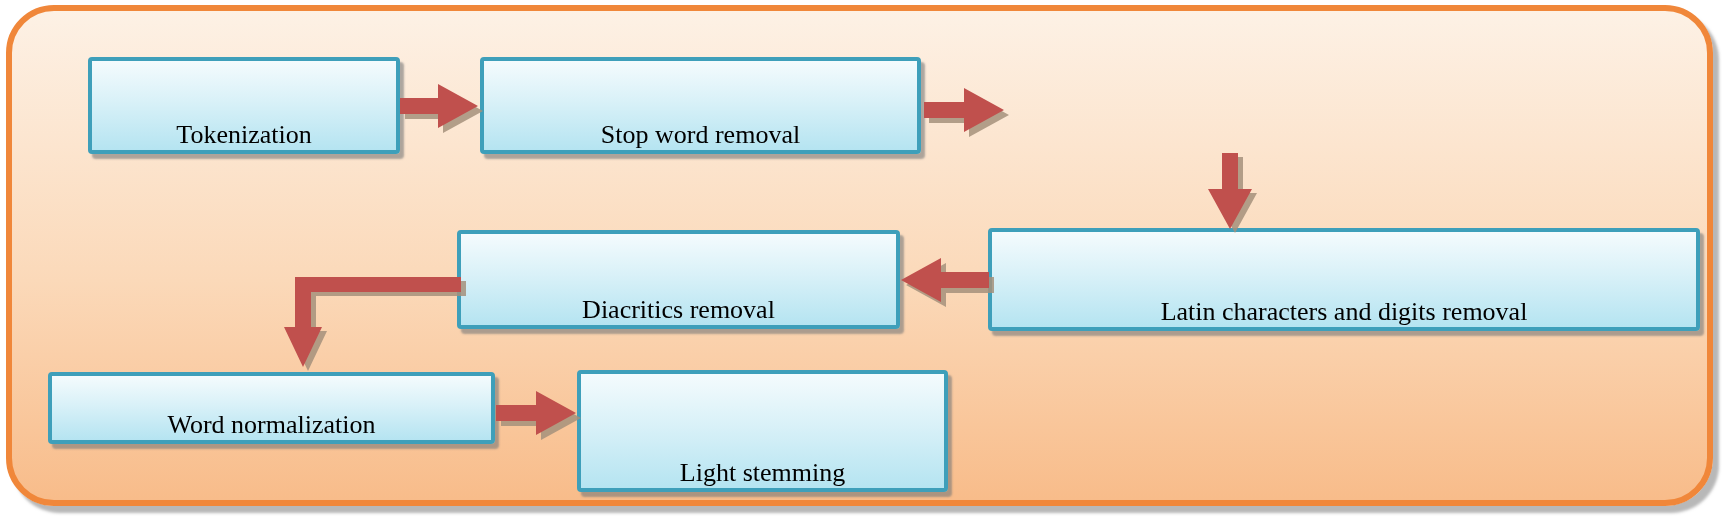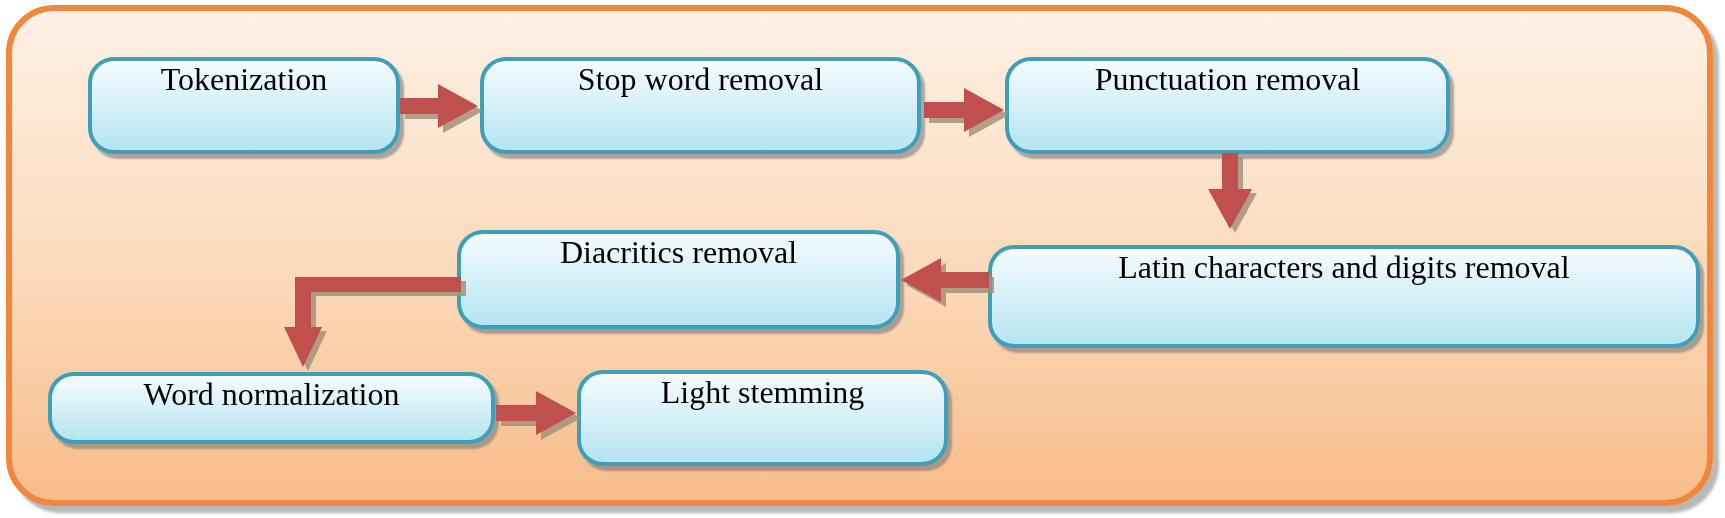--- a/index.html
+++ b/index.html
@@ -16,33 +16,33 @@
     border-radius:48px;
     background:linear-gradient(180deg,#fdf1e5 0%,#fcdfc2 45%,#f9c röt 0%) ;
     background:linear-gradient(180deg,#fdf1e5 0%,#fbd9b9 55%,#f8bc8a 100%);
     box-shadow:6px 7px 3px rgba(160,160,160,0.75);
   }
   
   .node{
     position:absolute;
     box-sizing:border-box;
     border:4px solid #3e9fba;
-    border-radius:26px;
+    border-radius:4px;
     background:linear-gradient(180deg,#f4fbfd 0%,#d9f1f8 45%,#b5e4f1 100%);
     box-shadow:4px 5px 2px rgba(120,120,120,0.6);
-    display:flex;align-items:flex-start;justify-content:center;
-    font-size:32px;color:#000;white-space:nowrap;
+    display:flex;align-items:flex-end;justify-content:center;
+    font-size:26px;color:#000;white-space:nowrap;
   }
   .n1{left:88px;  top:57px;  width:312px; height:97px;}
   .n2{left:480px; top:57px;  width:441px; height:97px;}
   .n3{left:1005px;top:57px;  width:445px; height:97px;}
-  .n4{left:988px; top:228px; width:712px; height:103px;margin-top:17px;}
+  .n4{left:988px; top:228px; width:712px; height:103px;}
   .n5{left:457px; top:230px; width:443px; height:99px;}
   .n6{left:48px;  top:372px; width:447px; height:72px;}
-  .n7{left:577px; top:370px; width:371px; height:96px;}
+  .n7{left:577px; top:370px; width:371px; height:122px;}
   
   .arrow{position:absolute;overflow:visible;}
   .a1{left:400px; top:78px;  width:78px; height:56px;}
   .a2{left:924px; top:82px;  width:80px; height:56px;}
   .a3{left:1202px;top:153px; width:56px; height:76px;}
   .a4{left:901px; top:252px; width:88px; height:56px;}
   .a5{left:284px; top:277px; width:177px;height:92px;}
   .a6{left:496px; top:385px; width:80px; height:56px;}
   .arrow svg{overflow:visible;display:block;}
   .ashadow{fill:#a5917b;opacity:0.85;}
@@ -52,23 +52,20 @@
 <body>
 
 <div id="canvas">
   <div id="panel"></div>
 
   <div class="node n1">
     <span>Tokenization</span>
   </div>
   <div class="node n2">
     <span>Stop word removal</span>
-  </div>
-  <div class="node n3">
-    <span>Punctuation removal</span>
   </div>
   <div class="node n4">
     <span>Latin characters and digits removal</span>
   </div>
   <div class="node n5">
     <span>Diacritics removal</span>
   </div>
   <div class="node n6">
     <span>Word normalization</span>
   </div>

